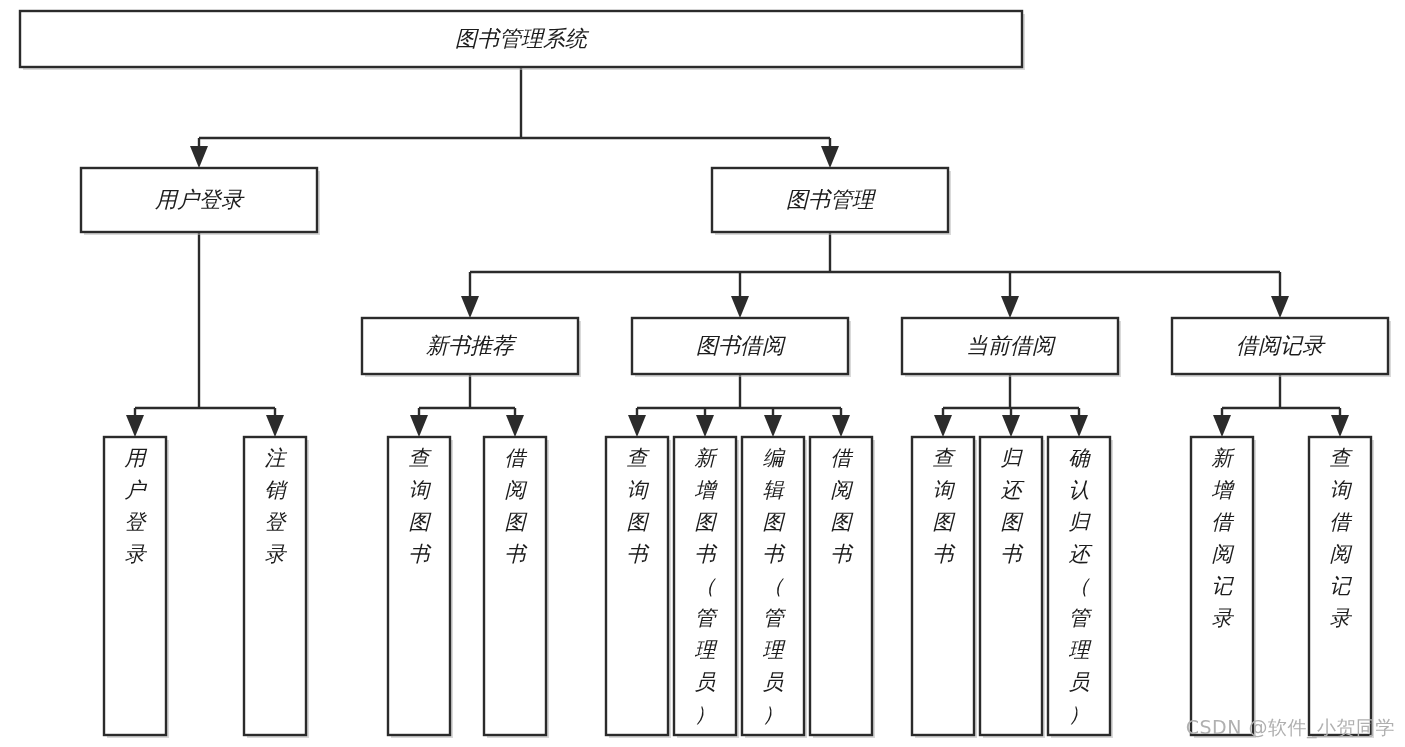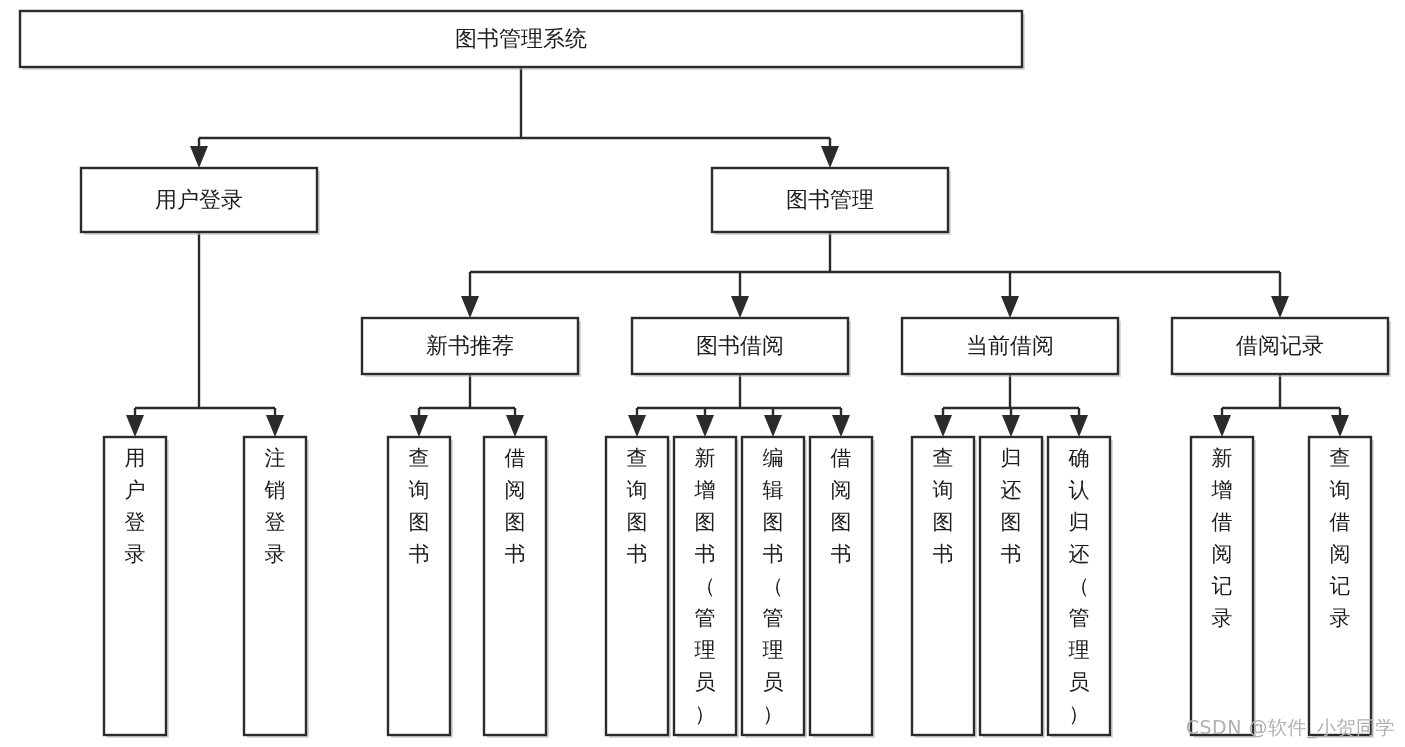--- a/index.html
+++ b/index.html
@@ -13,20 +13,21 @@
     font-family: "DejaVu Sans", "Liberation Sans", sans-serif;
     overflow: hidden;
     position: relative;
   }
   #chart-root {
     position: absolute;
     left: 0;
     top: 0;
     width: 1405px;
     height: 747px;
+    font-style: italic;
   }
   .node-box {
     fill: #ffffff;
     stroke: #2b2b2b;
     stroke-width: 2.4;
   }
   .node-shadow {
     fill: #b9b9b9;
     opacity: 0.55;
   }

